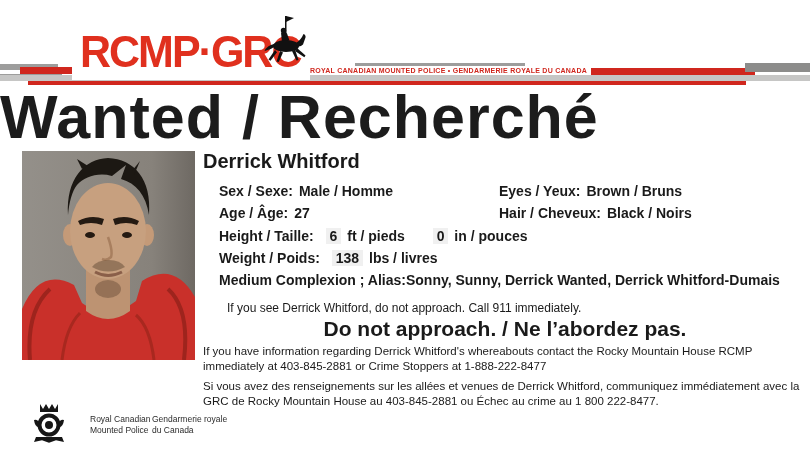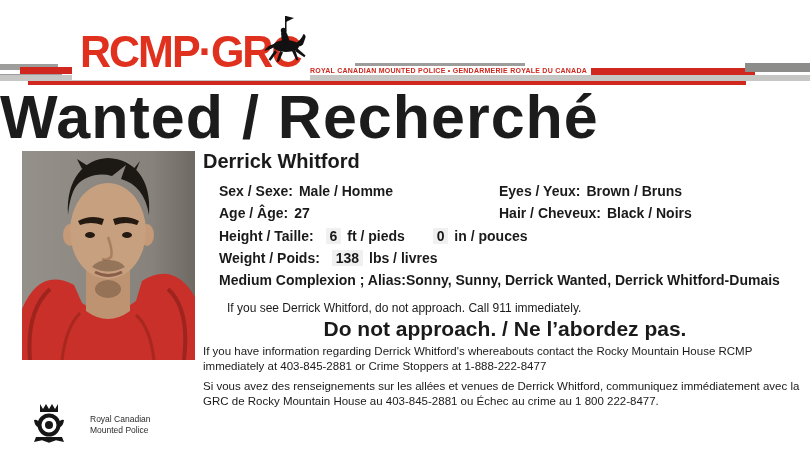--- a/index.html
+++ b/index.html
@@ -174,15 +174,19 @@
       <circle cx="17" cy="23" r="4"></circle>
       <path d="M2 18 q5 -2 6 7 q-5 1 -6 -7 z"></path>
       <path d="M32 18 q-5 -2 -6 7 q5 1 6 -7 z"></path>
       <path d="M4 35 L30 35 L32 40 L24 38.2 L17 40.8 L10 38.2 L2 40 Z"></path>
     </g>
   </svg>
   <div class="fip fip-en">
     <div>Royal Canadian</div>
     <div>Mounted Police</div>
   </div>
+  <div class="fip fip-fr">
+    <div>Gendarmerie royale</div>
+    <div>du Canada</div>
+  </div>
 
 
 </div>
 
 </body></html>

